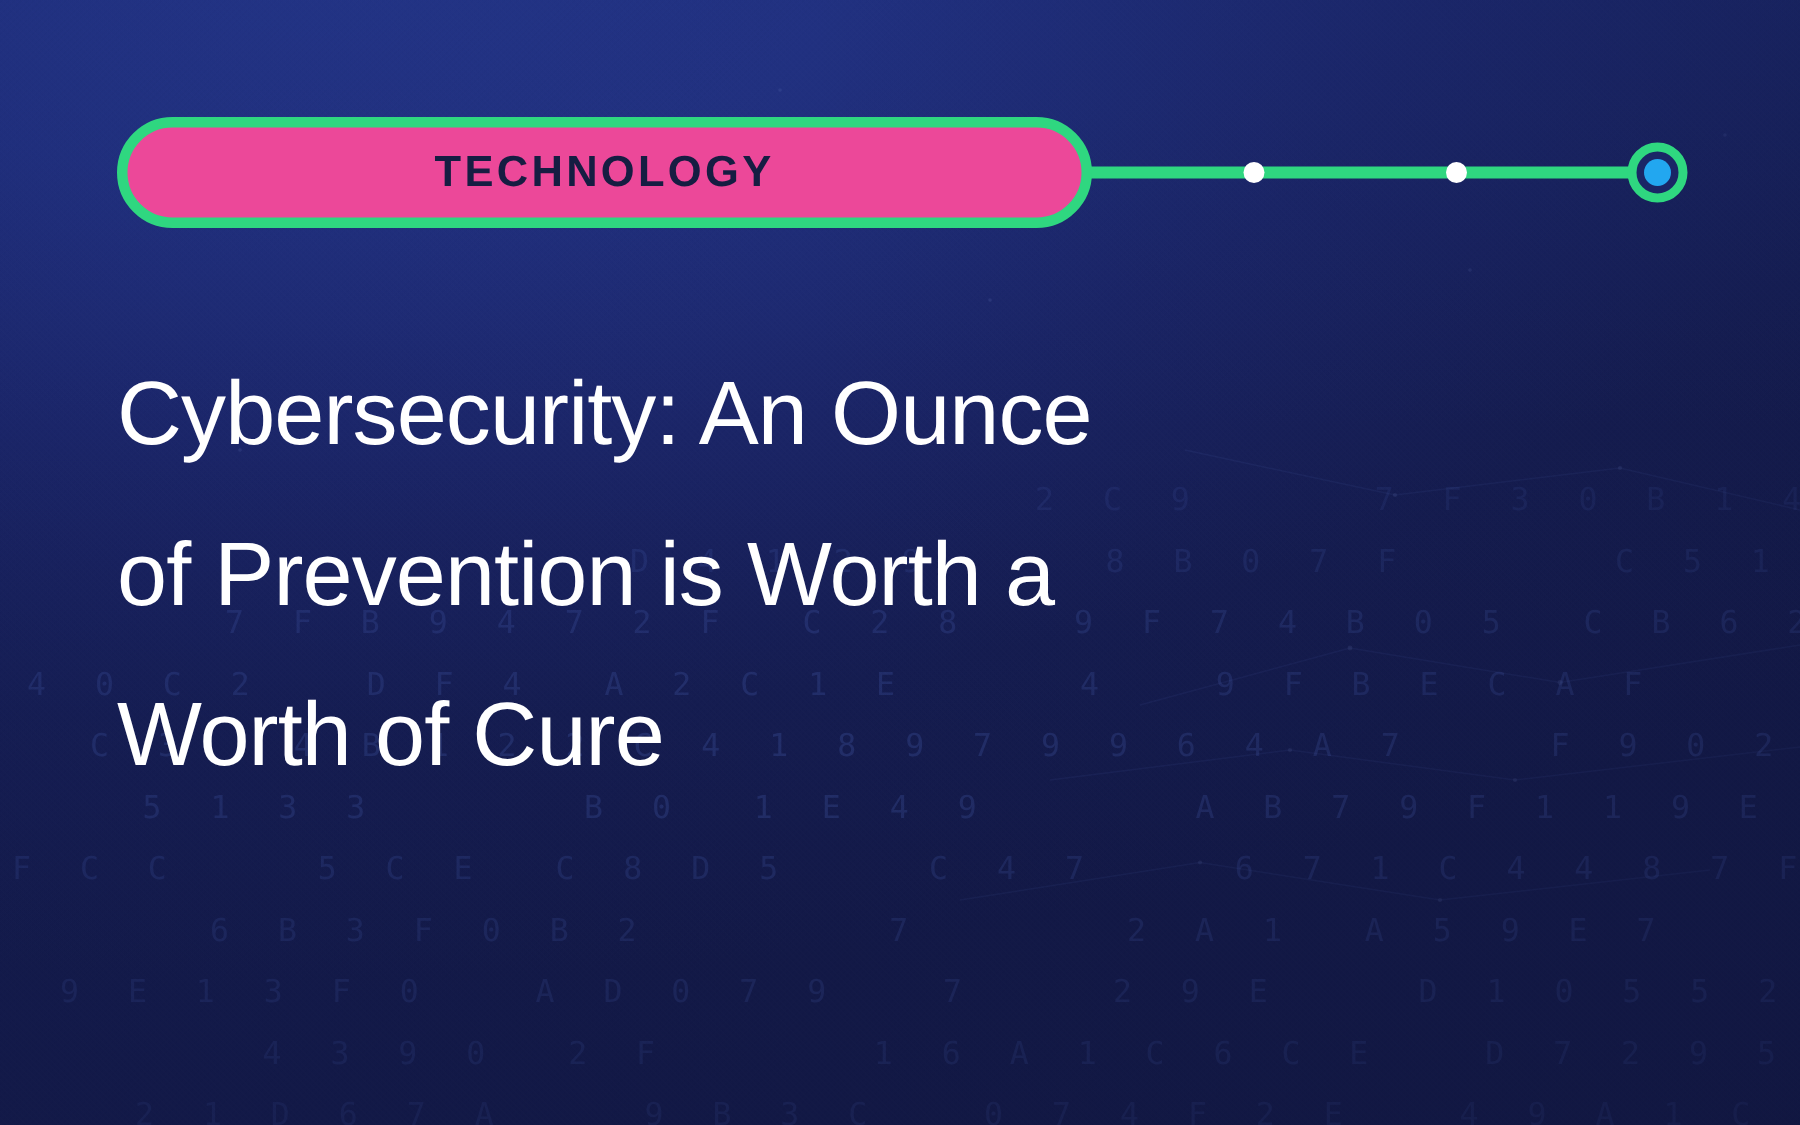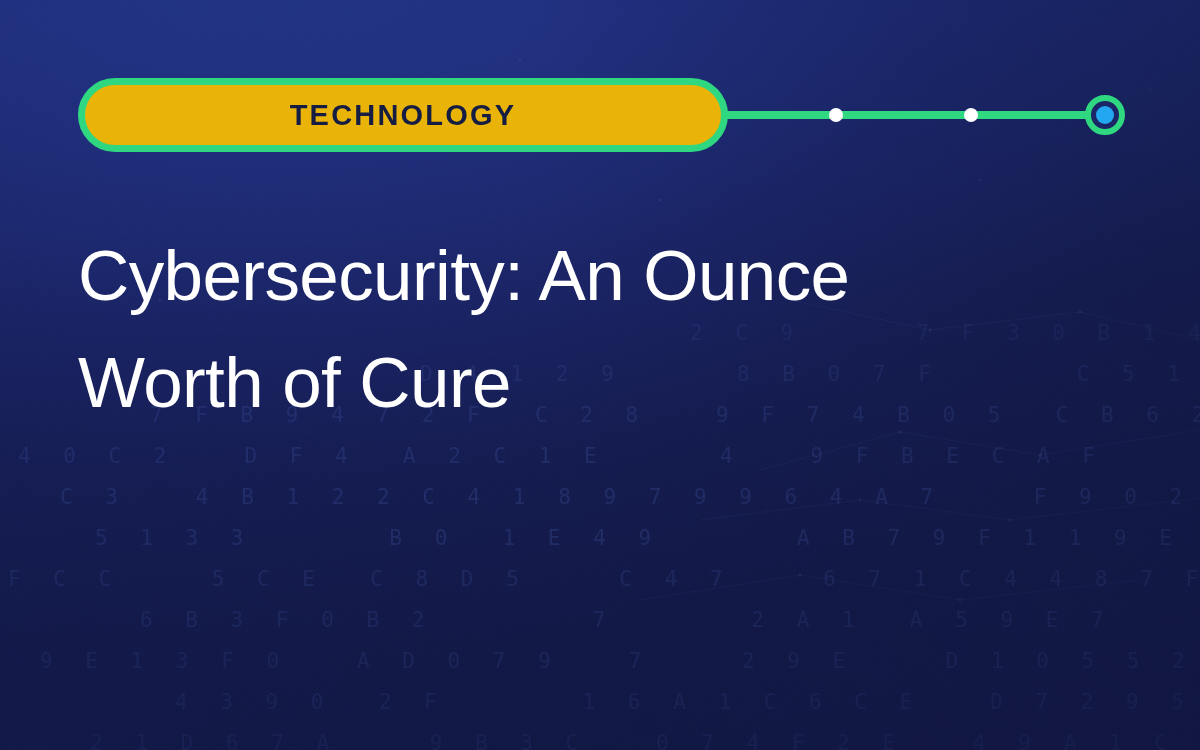--- a/index.html
+++ b/index.html
@@ -81,21 +81,21 @@
     height: 76px;
   }
 
   .category-badge {
     position: absolute;
     left: 0;
     top: 0;
     width: 650px;
     height: 74px;
     box-sizing: border-box;
-    background: #eab308;
+    background: #ec4899;
     border: 7px solid #2fd780;
     border-radius: 38px;
     display: flex;
     align-items: center;
     justify-content: center;
   }
   .category-badge .label {
     color: #161d42;
     font-size: 29px;
     font-weight: bold;
@@ -150,21 +150,21 @@
   }
 
   
   .headline {
     position: absolute;
     left: 78px;
     top: 222px;
     width: 1060px;
     color: #ffffff;
     font-family: "Liberation Sans", sans-serif;
-    font-size: 71px;
+    font-size: 60px;
     font-weight: normal;
     line-height: 107px;
     letter-spacing: -0.6px;
     margin: 0;
   }
   .headline .ln { display: block; white-space: pre; }
 </style>
 </head>
 <body>
 
@@ -225,16 +225,17 @@
       <div class="core"></div>
     </div>
 
     <div class="category-badge">
       <span class="label">TECHNOLOGY</span>
     </div>
   </div>
 
   <h1 class="headline">
     <span class="ln">Cybersecurity: An Ounce</span>
+    <span class="ln">of Prevention is Worth a</span>
     <span class="ln">Worth of Cure</span>
   </h1>
 
 </div>
 
 </body></html>

